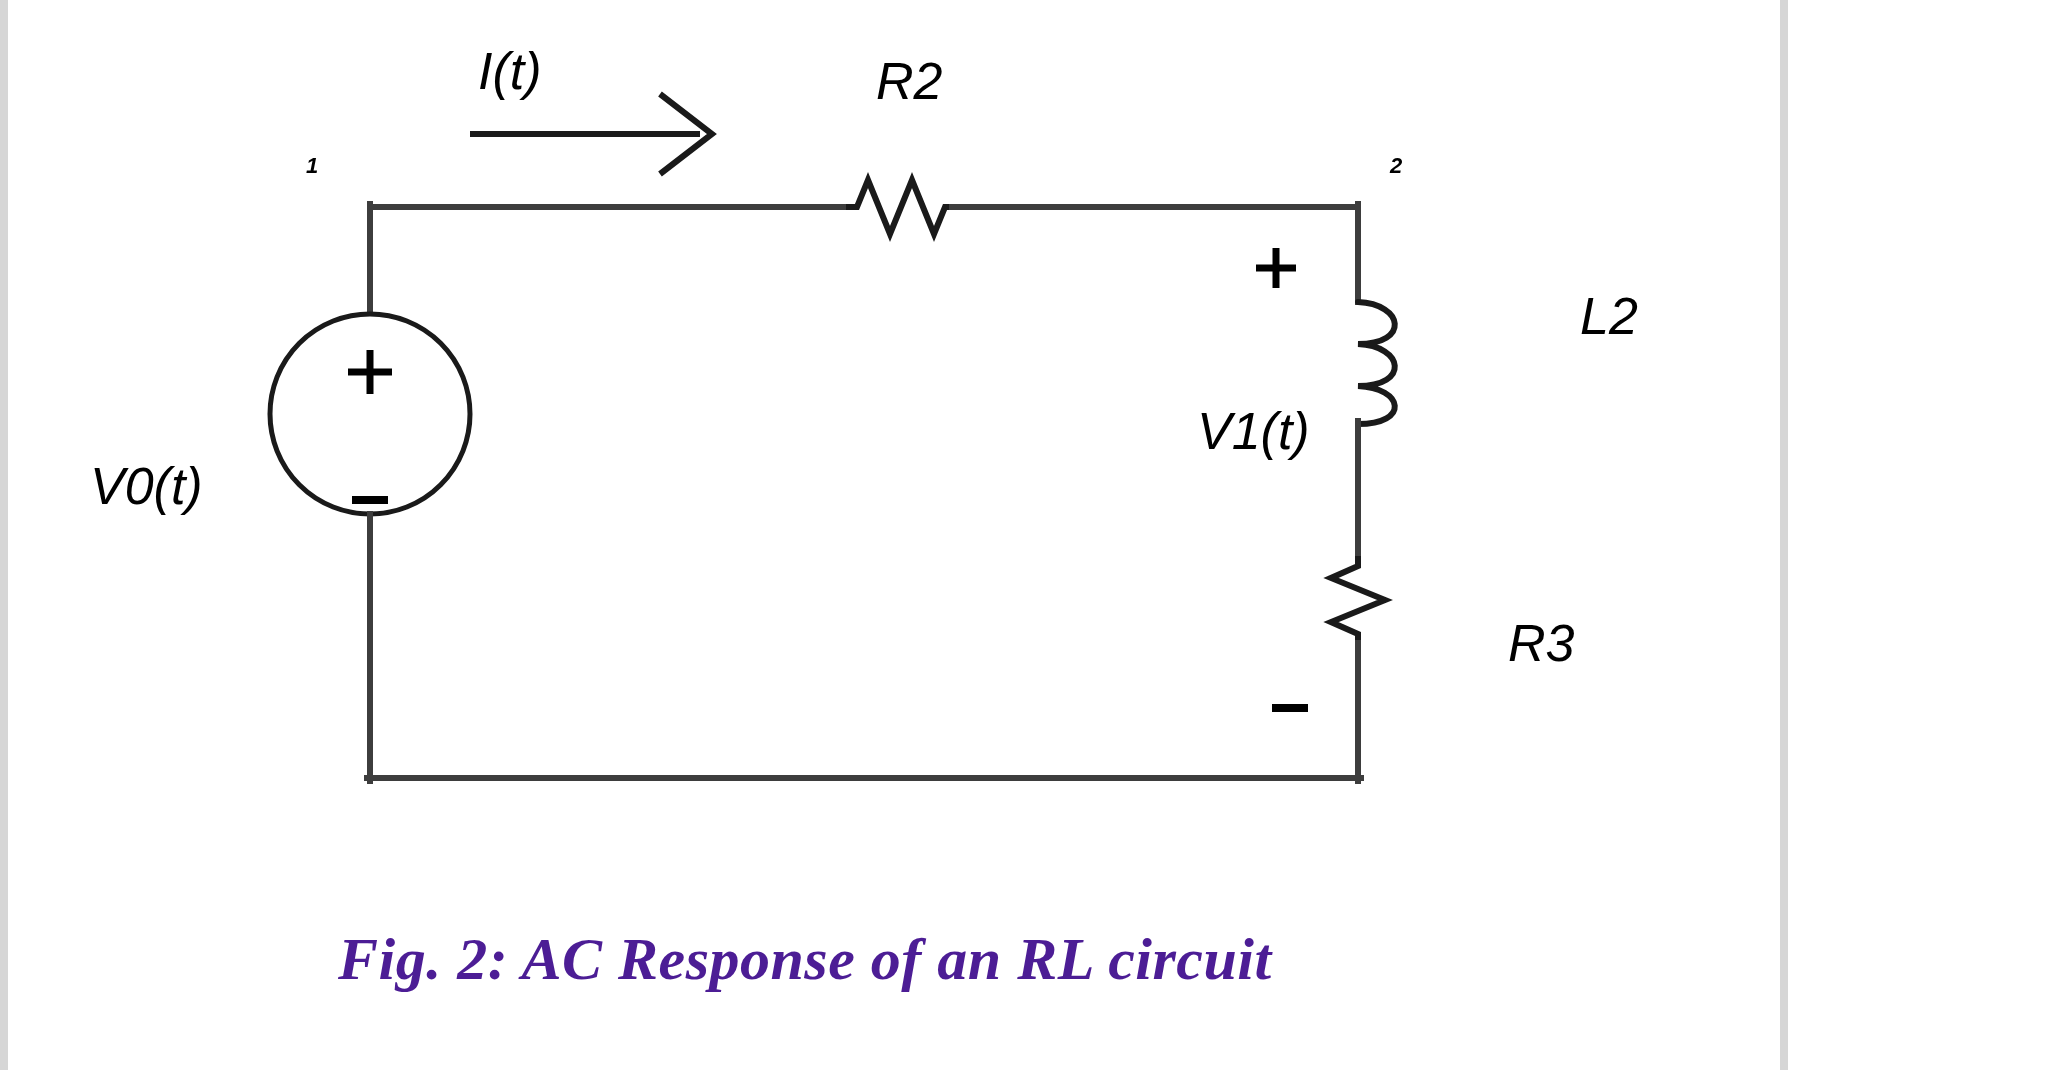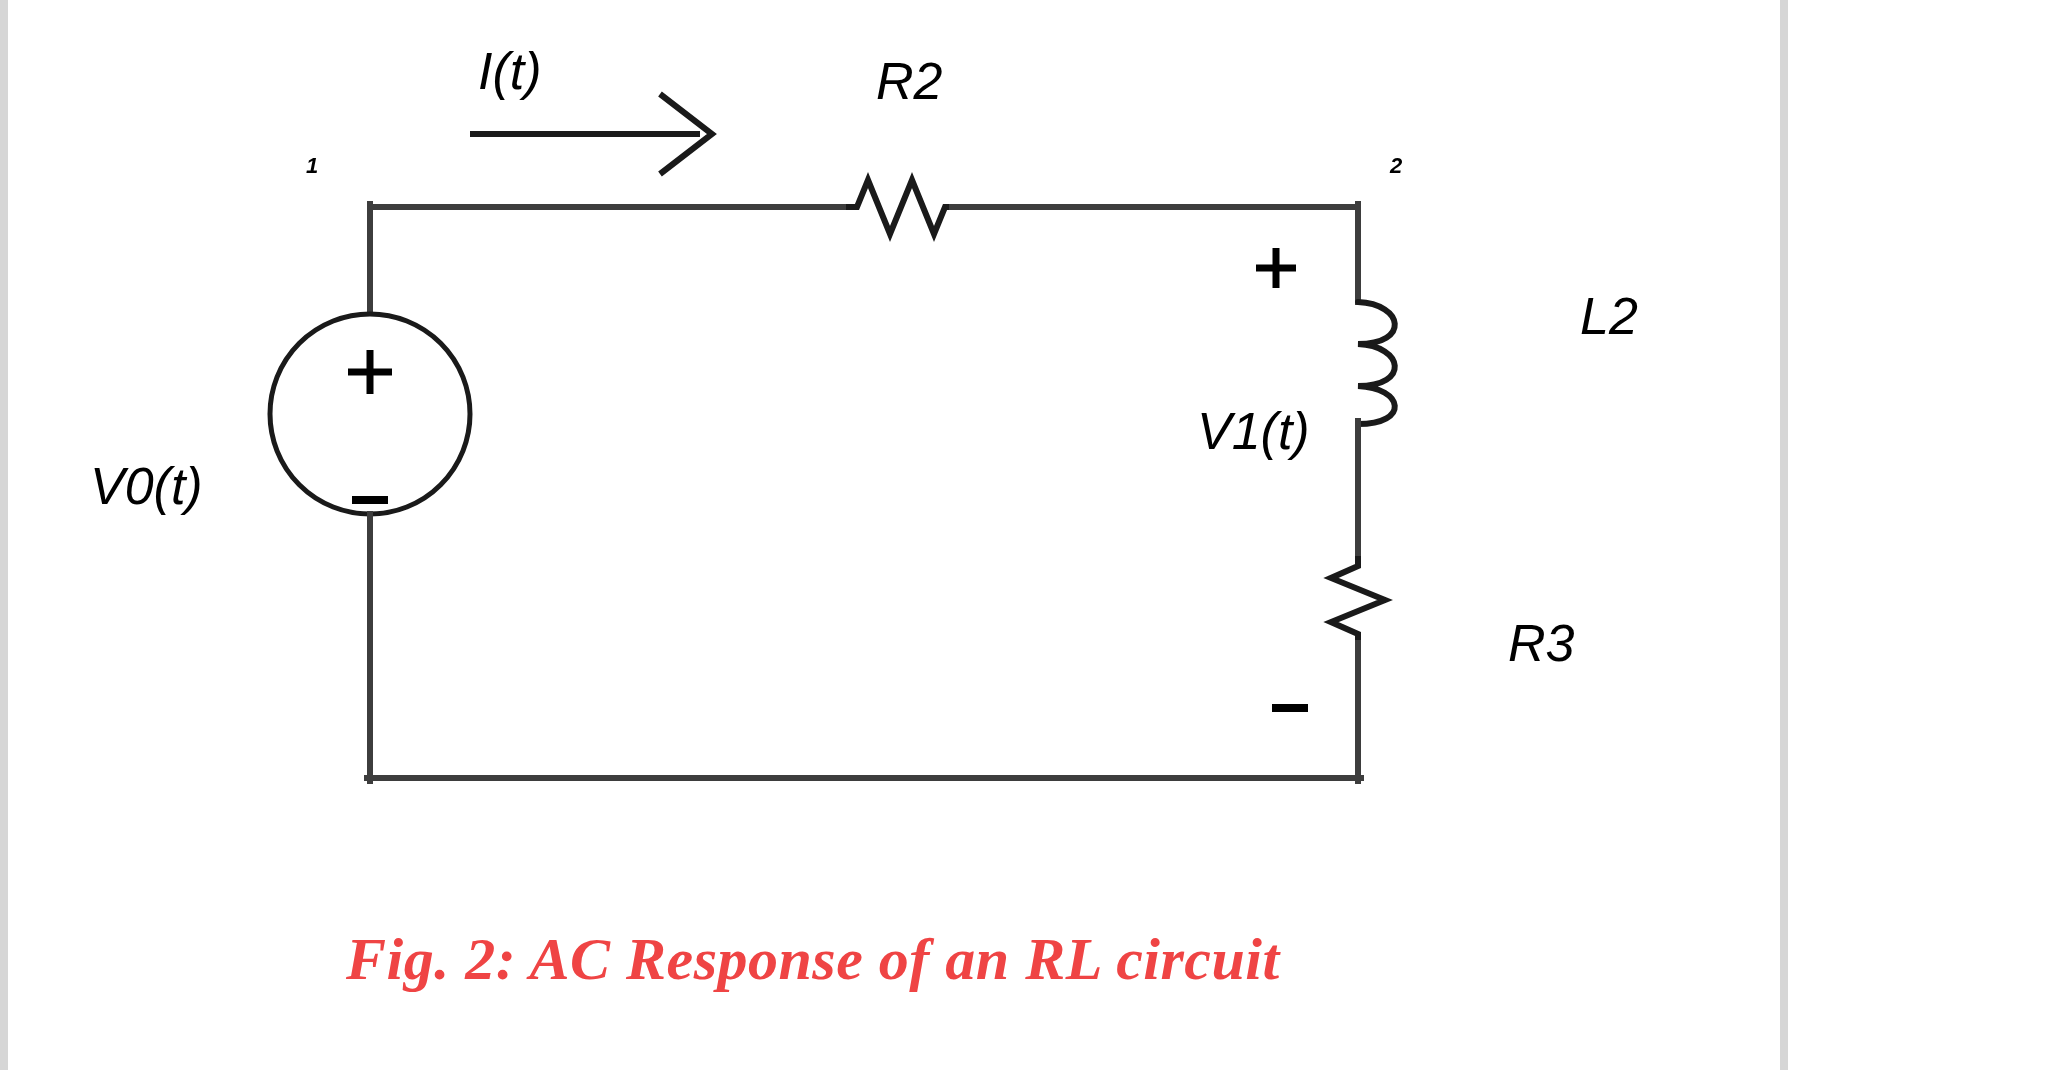--- a/index.html
+++ b/index.html
@@ -42,27 +42,26 @@
   }
   .lbl-big {
     font-size: 52px;
   }
   .lbl-node {
     font-size: 22px;
     font-weight: bold;
   }
   .caption {
     position: absolute;
-    color: #ef4444;
+    color: #4c1d95;
     font-family: "Liberation Serif", serif;
     font-weight: bold;
     font-size: 60px;
     white-space: nowrap;
     letter-spacing: 0.5px;
-    margin-left: 8px;
   }
   .edge-band-left {
     position: absolute;
     left: 0;
     top: 0;
     width: 8px;
     height: 1070px;
     background: #d6d6d6;
   }
   .edge-band-right {

